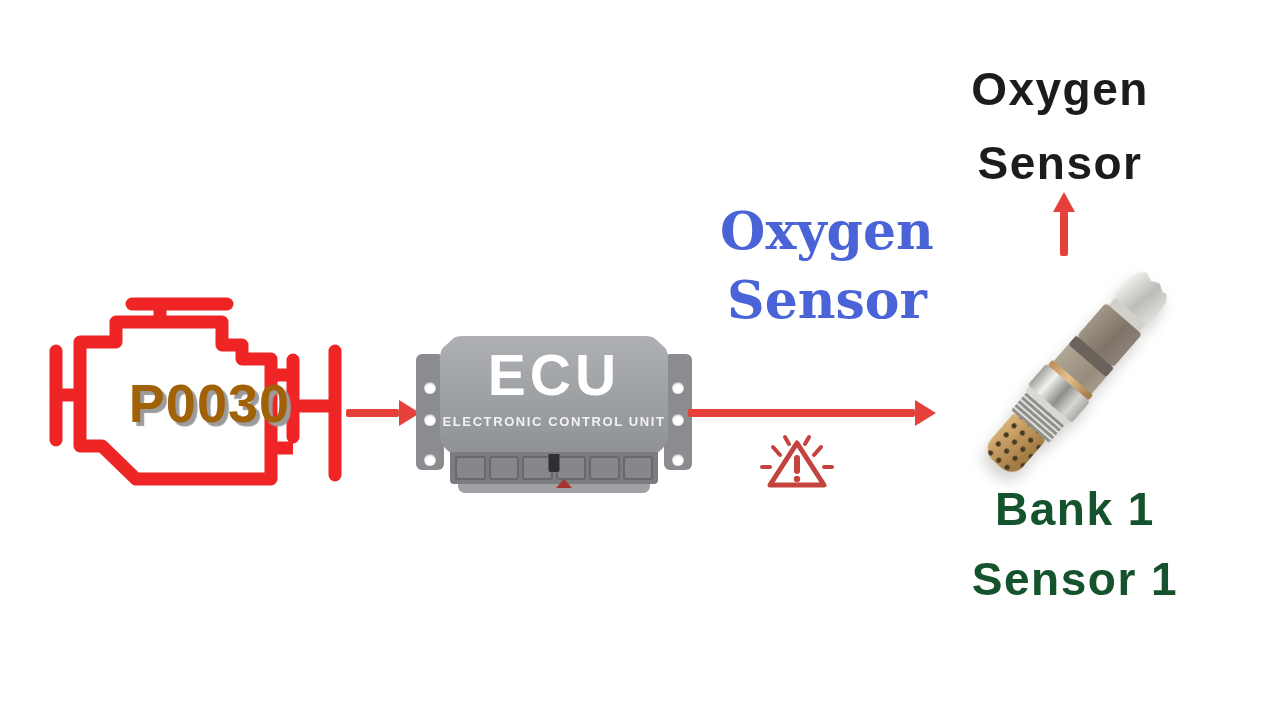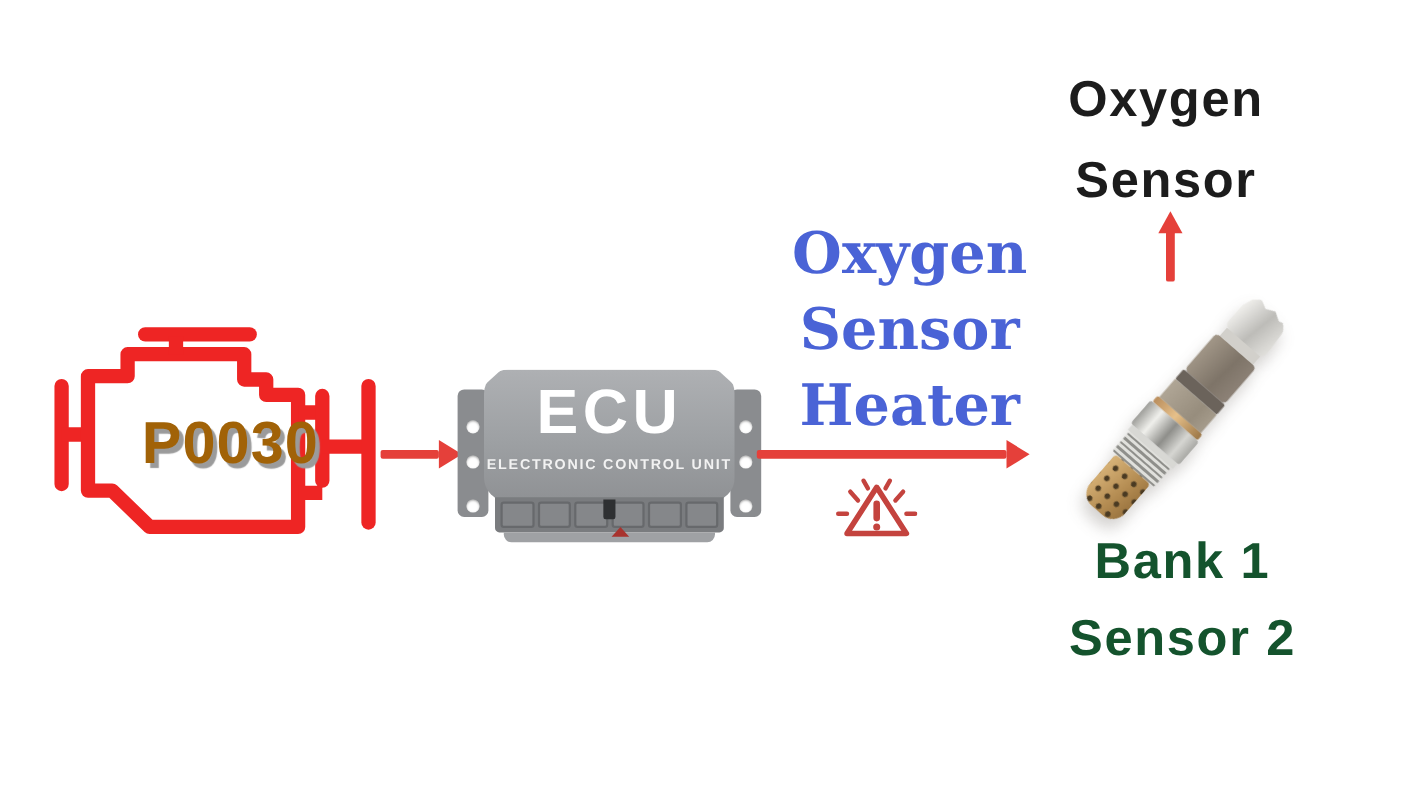--- a/index.html
+++ b/index.html
@@ -232,21 +232,20 @@
       <div class="pin-block"></div>
       <div class="notch"></div>
     </div>
     <div class="base"></div>
   </div>
   <div class="abs tiny-arrow"></div>
 
   <div class="abs heater-label">
     <span>Oxygen</span>
     <span>Sensor</span>
-    <span>Heater</span>
   </div>
 
   <div class="abs h-arrow arrow-2">
     <div class="shaft"></div>
     <div class="head"></div>
   </div>
 
   <svg class="abs" style="left:760px;top:434px;" width="74" height="60" viewBox="0 0 74 60">
     <g stroke="#C4433E" fill="none" stroke-linecap="round" stroke-linejoin="round">
       <path stroke-width="5" d="M37 9 L64 51 H10 Z"></path>
@@ -281,16 +280,16 @@
     <div class="shaft"></div>
   </div>
 
   <div class="abs sensor-title">
     <span>Oxygen</span>
     <span>Sensor</span>
   </div>
 
   <div class="abs sensor-location">
     <span>Bank 1</span>
-    <span>Sensor 2</span>
+    <span>Sensor 1</span>
   </div>
 
 </div>
 
 </body></html>

